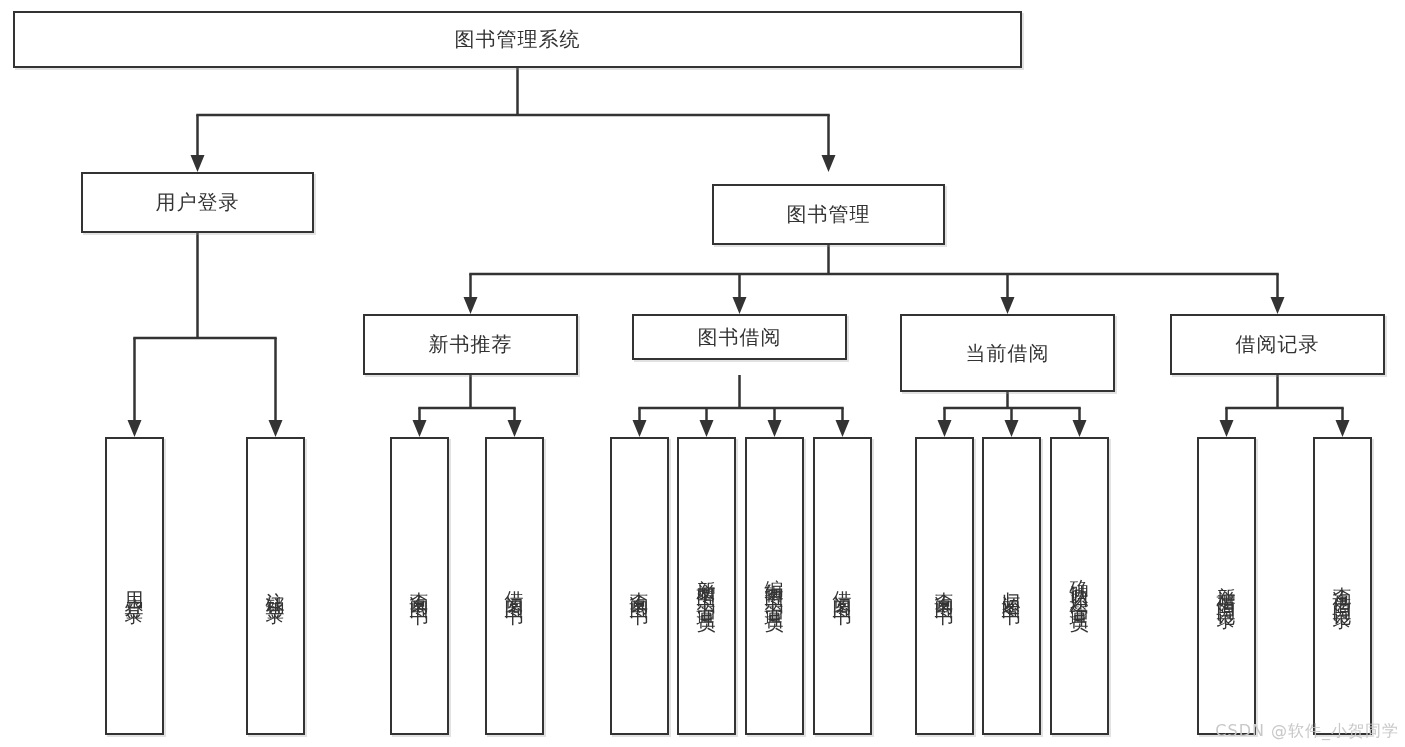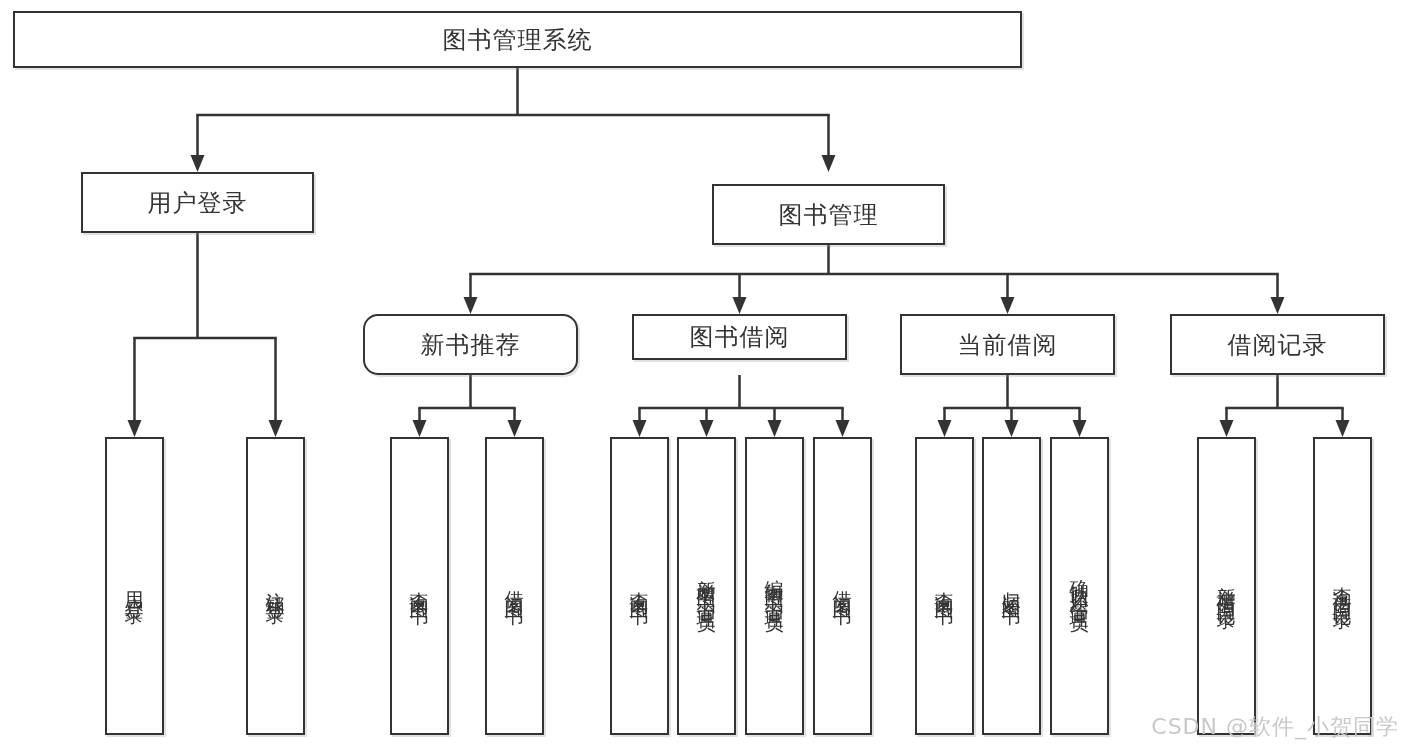--- a/index.html
+++ b/index.html
@@ -36,21 +36,21 @@
   .box{
     position:absolute;
     border:2.5px solid var(--line-color);
     background:var(--bg-color);
     display:flex;
     align-items:center;
     justify-content:center;
     box-shadow:2px 2px 0 rgba(150,150,150,0.28);
   }
   .box .lbl{
-    font-size:24px;
+    font-size:20px;
     letter-spacing:1px;
     color:var(--text-color);
     white-space:nowrap;
   }
   .v{
     top:437px;
     width:59px;
     height:298px;
   }
   .v .vlbl{
@@ -58,21 +58,21 @@
     text-orientation:mixed;
     font-size:19px;
     letter-spacing:5px;
     color:var(--text-color);
     line-height:1;
   }
   .watermark{
     position:absolute;
     right:6px;
     bottom:5px;
-    font-size:22px;
+    font-size:16px;
     color:var(--watermark-color);
     letter-spacing:1px;
     white-space:nowrap;
   }
 </style>
 </head>
 <body>
 
 <div class="canvas">
 
@@ -145,27 +145,27 @@
     <span class="lbl">图书管理系统</span>
   </div>
 
   <div class="box" style="left:81px;top:172px;width:233px;height:61px;">
     <span class="lbl">用户登录</span>
   </div>
   <div class="box" style="left:712px;top:172px;width:233px;height:61px;margin-top:12px;">
     <span class="lbl">图书管理</span>
   </div>
 
-  <div class="box" style="left:363px;top:314px;width:215px;height:61px;border-radius:15px;">
+  <div class="box" style="left:363px;top:314px;width:215px;height:61px;">
     <span class="lbl">新书推荐</span>
   </div>
   <div class="box" style="left:632px;top:314px;width:215px;height:46px;">
     <span class="lbl">图书借阅</span>
   </div>
-  <div class="box" style="left:900px;top:314px;width:215px;height:61px;justify-content:center;">
+  <div class="box" style="left:900px;top:314px;width:215px;height:78px;justify-content:center;">
     <span class="lbl">当前借阅</span>
   </div>
   <div class="box" style="left:1170px;top:314px;width:215px;height:61px;">
     <span class="lbl">借阅记录</span>
   </div>
 
   <div class="box v" style="left:105px;">
     <span class="vlbl">用户登录</span>
   </div>
   <div class="box v" style="left:246px;">

